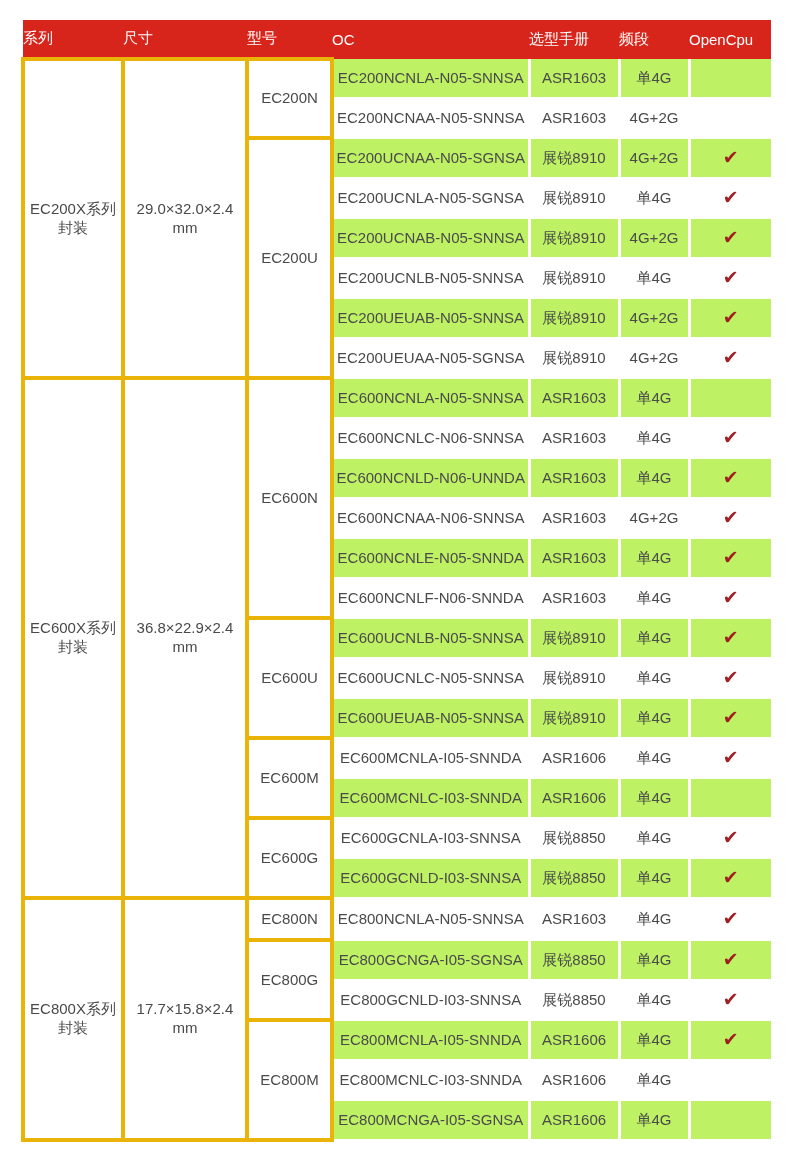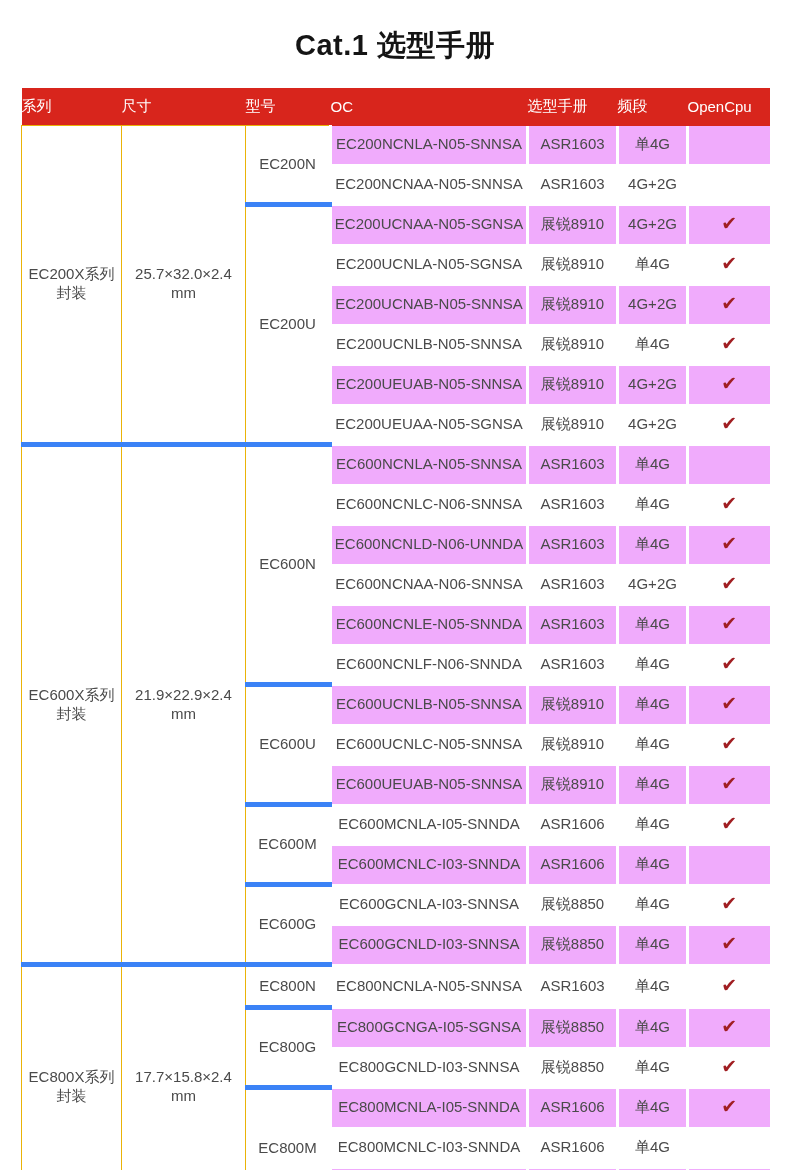--- a/index.html
+++ b/index.html
@@ -38,28 +38,28 @@
     height: 38px;
     padding: 0 2px;
     text-align: center;
     vertical-align: middle;
     font-size: 15px;
     color: #4a4a4a;
     line-height: 1.25;
   }
   td.left-col {
     background: #ffffff;
-    border: 1px solid #eab308;
-  }
-  td.b-top { border-top: 5px solid #3b82f6; }
+    border: 4px solid #eab308;
+  }
+  td.b-top { border-top: 1px solid #3b82f6; }
   td.striped {
     border-left: 3px solid #ffffff;
     border-bottom: 2px solid #ffffff;
   }
-  tr.odd  td.striped { background: #f0abfc; }
+  tr.odd  td.striped { background: #bef264; }
   tr.even td.striped { background: #ffffff; margin-left: 16px; }
   .check {
     color: #a01e22;
     font-size: 19px;
     font-weight: bold;
     line-height: 1;
   }
   .watermark {
     position: absolute;
     top: 1108px;
@@ -74,21 +74,20 @@
       0 0 5px rgba(150,145,140,0.45);
     white-space: nowrap;
     pointer-events: none;
     z-index: 5;
   }
 </style>
 </head>
 <body>
 
 <div class="page">
-  <h1 class="page-title">Cat.1 选型手册</h1>
 
   <div class="table-wrap">
     <table class="sel">
       <colgroup>
         <col style="width:100px">
           <col style="width:124px">
           <col style="width:85px">
         <col style="width:197px">
           <col style="width:90px">
           <col style="width:70px">
@@ -101,21 +100,21 @@
             <th>型号</th>
             <th>OC</th>
             <th>选型手册</th>
             <th>频段</th>
             <th>OpenCpu</th>
           </tr>
       </thead>
       <tbody id="table-body">
           <tr class="odd">
             <td class="left-col" rowspan="8">EC200X系列封装</td>
-            <td class="left-col" rowspan="8">25.7×32.0×2.4 mm</td>
+            <td class="left-col" rowspan="8">29.0×32.0×2.4 mm</td>
             <td class="left-col" rowspan="2">EC200N</td>
             <td class="striped">EC200NCNLA-N05-SNNSA</td>
             <td class="striped">ASR1603</td>
             <td class="striped">单4G</td>
             <td class="striped"></td>
           </tr>
           <tr class="even">
             <td class="striped">EC200NCNAA-N05-SNNSA</td>
             <td class="striped">ASR1603</td>
             <td class="striped">4G+2G</td>
@@ -153,21 +152,21 @@
             <td class="striped"><span class="check">✔</span></td>
           </tr>
           <tr class="even">
             <td class="striped">EC200UEUAA-N05-SGNSA</td>
             <td class="striped">展锐8910</td>
             <td class="striped">4G+2G</td>
             <td class="striped"><span class="check">✔</span></td>
           </tr>
           <tr class="odd">
             <td class="left-col b-top" rowspan="13">EC600X系列封装</td>
-            <td class="left-col b-top" rowspan="13">21.9×22.9×2.4 mm</td>
+            <td class="left-col b-top" rowspan="13">36.8×22.9×2.4 mm</td>
             <td class="left-col b-top" rowspan="6">EC600N</td>
             <td class="striped">EC600NCNLA-N05-SNNSA</td>
             <td class="striped">ASR1603</td>
             <td class="striped">单4G</td>
             <td class="striped"></td>
           </tr>
           <tr class="even">
             <td class="striped">EC600NCNLC-N06-SNNSA</td>
             <td class="striped">ASR1603</td>
             <td class="striped">单4G</td>

